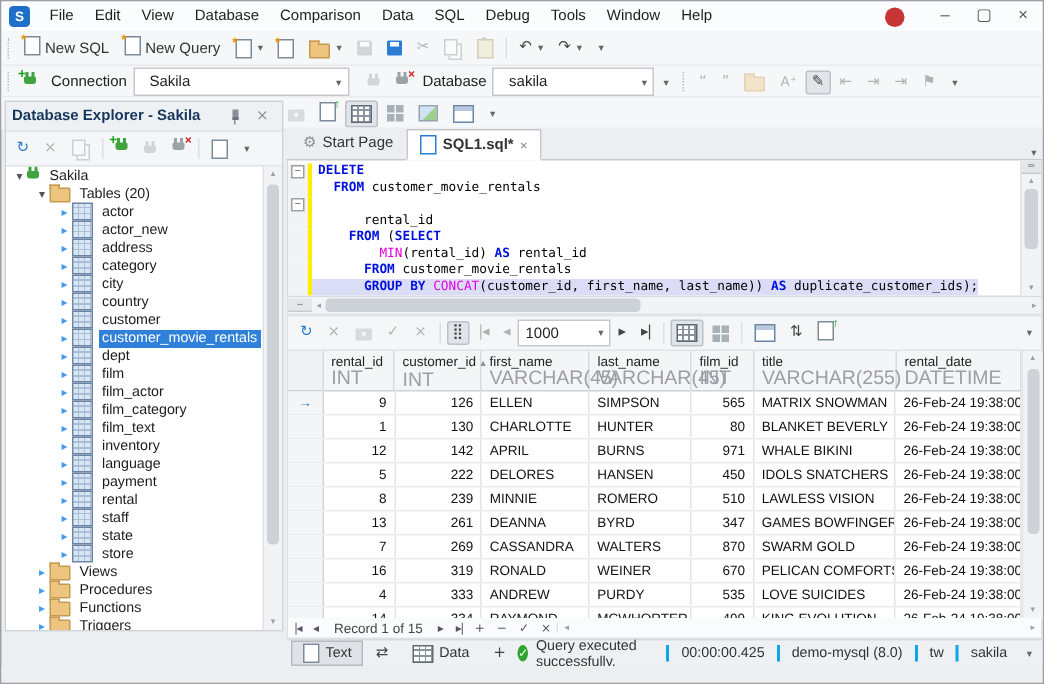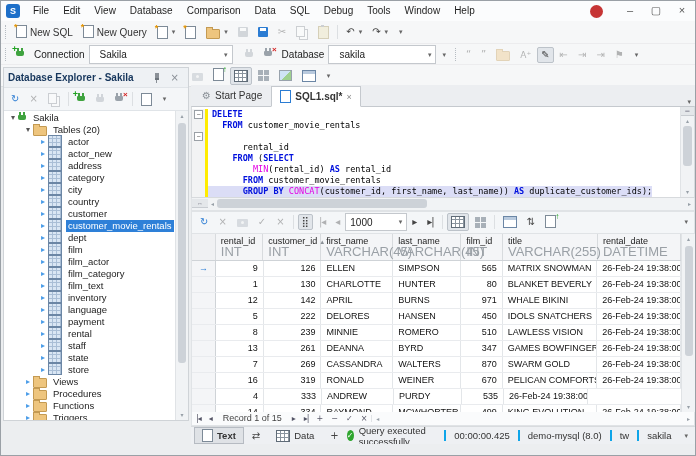--- a/index.html
+++ b/index.html
@@ -723,20 +723,21 @@
               <div class="gc" style="width: 95px;">PELICAN COMFORTS</div>
               <div class="gc r" style="width: 84px;">26-Feb-24 19:38:00</div>
             </div>
             <div class="grow">
               <div class="gsel" style="width: 24px;"></div>
               <div class="gc r" style="width: 48px;">4</div>
               <div class="gc r" style="width: 58px;">333</div>
               <div class="gc" style="width: 72px;">ANDREW</div>
               <div class="gc" style="width: 68px;">PURDY</div>
               <div class="gc r" style="width: 42px;">535</div>
+              <div class="gc" style="width: 95px;">LOVE SUICIDES</div>
               <div class="gc r" style="width: 84px;">26-Feb-24 19:38:00</div>
             </div>
             <div class="grow">
               <div class="gsel" style="width: 24px;"></div>
               <div class="gc r" style="width: 48px;">14</div>
               <div class="gc r" style="width: 58px;">334</div>
               <div class="gc" style="width: 72px;">RAYMOND</div>
               <div class="gc" style="width: 68px;">MCWHORTER</div>
               <div class="gc r" style="width: 42px;">499</div>
               <div class="gc" style="width: 95px;">KING EVOLUTION</div>
@@ -763,21 +764,21 @@
       <span class="vcr">✓</span>
       <span class="vcr">×</span>
       <span class="vcr" style="border-left:1px solid #e0e3e6;color:#98a0a8;font-size:6px;">◂</span>
       <span class="spacer"></span>
       <span class="vcr" style="color:#98a0a8;font-size:6px;">▸</span>
     </div>
 
     <div id="statusbar">
       <span class="stab pressed">
           <span class="ci ci-doc"></span>
-          <span style="font-weight:bold;">Text</span>
+          <span style="font-weight:normal;">Text</span>
         </span>
       <span class="stab">
           <span class="g dark">⇄</span>
         </span>
       <span class="stab">
           <span class="ci ci-grid"></span>
           <span>Data</span>
         </span>
       <span class="stab">
           <span class="g dark">+</span>

